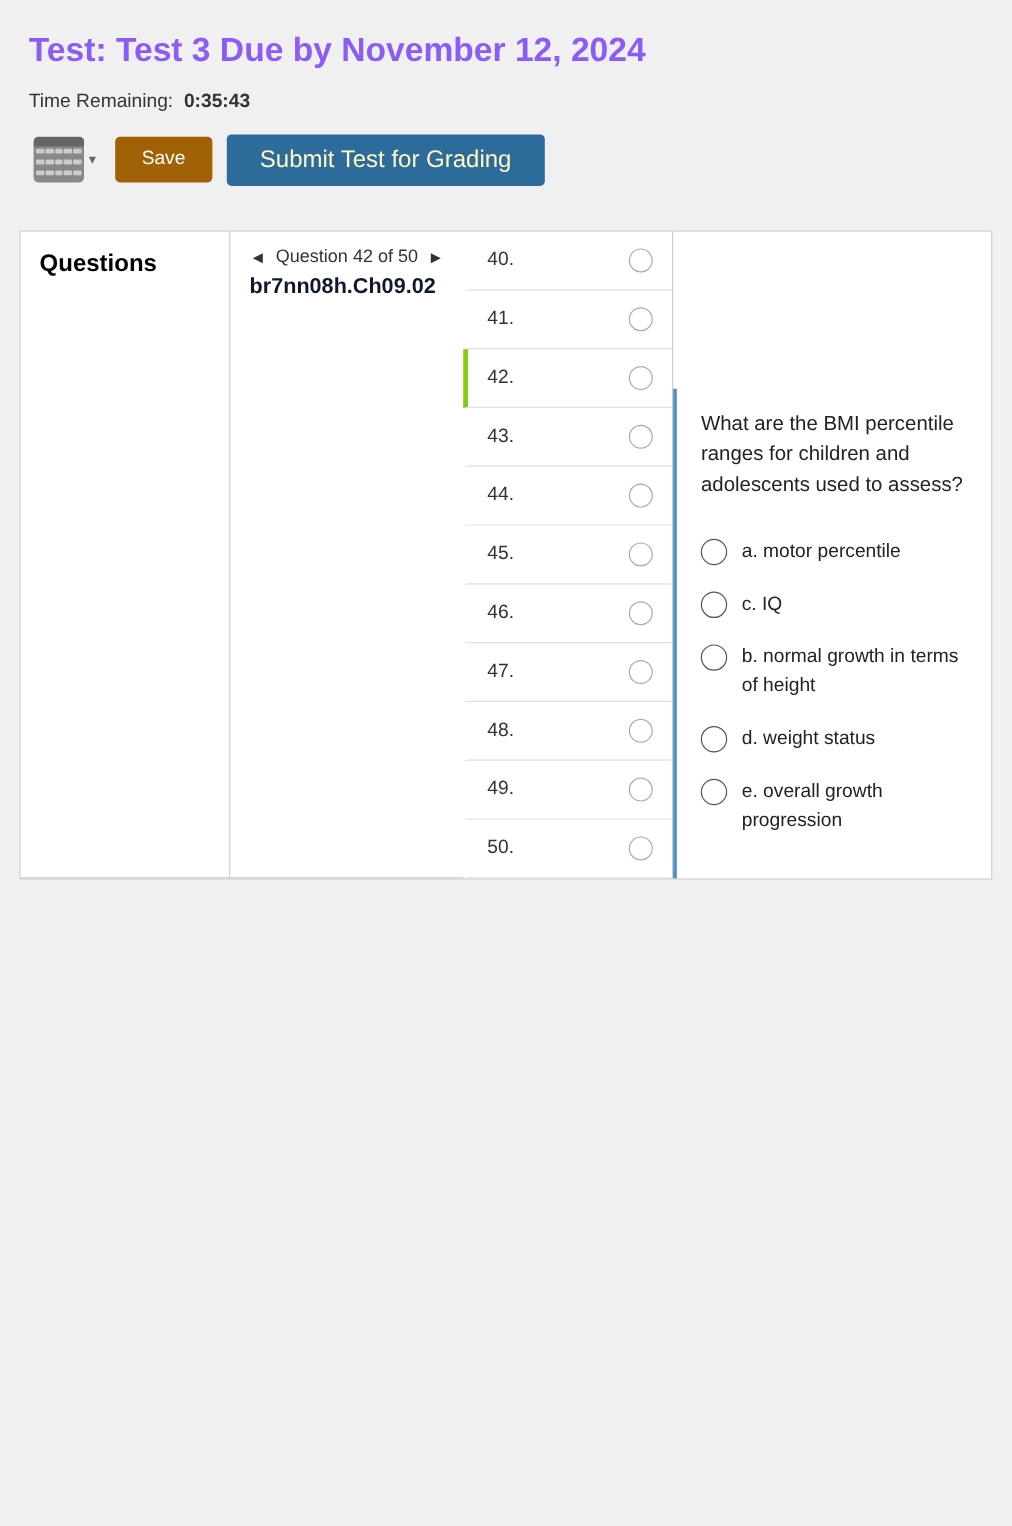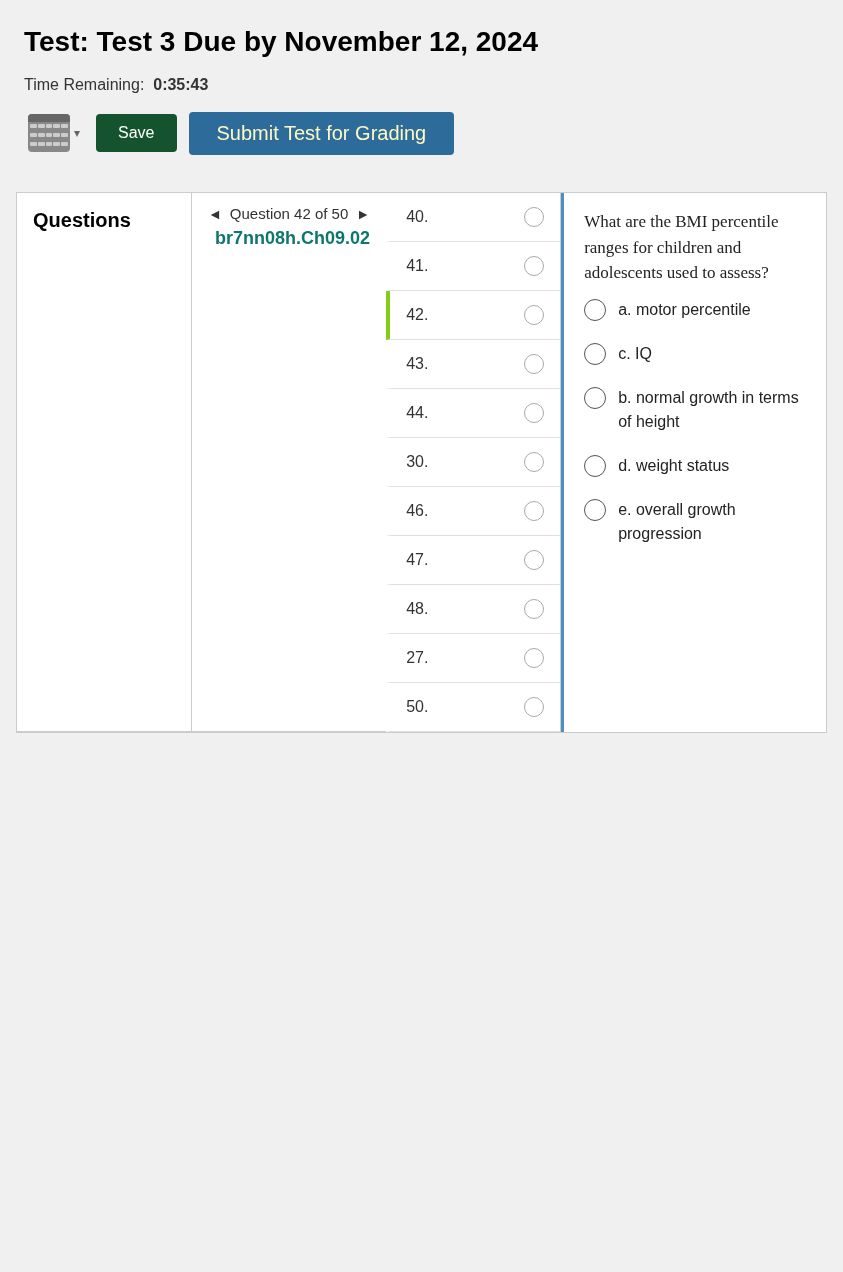--- a/index.html
+++ b/index.html
@@ -10,21 +10,21 @@
       width: 843px;
       min-height: 1272px;
     }
 
     .header-section {
       background: #f0f0f0;
       padding: 24px 24px 16px 24px;
     }
 
     .test-title {
-      color: #000000;
+      color: #8b5cf6;
       font-size: 28px;
       font-weight: bold;
       line-height: 1.3;
       margin-bottom: 16px;
     }
 
     .time-remaining {
       font-size: 16px;
       color: #333;
       margin-bottom: 16px;
@@ -83,21 +83,21 @@
       height: 4px;
       border-radius: 1px;
     }
 
     .dropdown-arrow {
       color: #666;
       font-size: 12px;
     }
 
     .btn-save {
-      background: #14532d;
+      background: #a16207;
       color: white;
       border: none;
       padding: 10px 22px;
       font-size: 16px;
       border-radius: 4px;
       cursor: pointer;
     }
 
     .btn-submit {
       background: #2c6b9a;
@@ -148,27 +148,27 @@
 
     .nav-arrow {
       cursor: pointer;
       font-size: 14px;
       color: #333;
     }
 
     .question-code {
       font-size: 18px;
       font-weight: bold;
-      color: #0f766e;
-      text-align: right;
+      color: #0f172a;
     }
 
     .content-body {
       display: flex;
       flex: 1;
+      align-items: flex-end;
     }
 
     .question-list {
       width: 175px;
       min-width: 175px;
       border-right: 1px solid #ccc;
     }
 
     .question-row {
       display: flex;
@@ -201,22 +201,21 @@
     .question-panel {
       flex: 1;
       padding: 16px 20px;
       border-left: 3px solid #4a90c4;
     }
 
     .question-text {
       font-size: 17px;
       color: #222;
       line-height: 1.5;
-      margin-bottom: 12px;
-      font-family: Liberation Serif, serif;
+      margin-bottom: 32px;
     }
 
     .answer-option {
       display: flex;
       align-items: flex-start;
       gap: 12px;
       margin-bottom: 20px;
       font-size: 16px;
       color: #222;
       cursor: pointer;
@@ -303,37 +302,37 @@
         </div>
         <div class="question-row">
           <span>43.</span>
           <span class="q-radio"></span>
         </div>
         <div class="question-row">
           <span>44.</span>
           <span class="q-radio"></span>
         </div>
         <div class="question-row">
-          <span>30.</span>
+          <span>45.</span>
           <span class="q-radio"></span>
         </div>
         <div class="question-row">
           <span>46.</span>
           <span class="q-radio"></span>
         </div>
         <div class="question-row">
           <span>47.</span>
           <span class="q-radio"></span>
         </div>
         <div class="question-row">
           <span>48.</span>
           <span class="q-radio"></span>
         </div>
         <div class="question-row">
-          <span>27.</span>
+          <span>49.</span>
           <span class="q-radio"></span>
         </div>
         <div class="question-row">
           <span>50.</span>
           <span class="q-radio"></span>
         </div>
       </div>
 
     <div class="question-panel">
       <div class="question-text">What are the BMI percentile ranges for children and adolescents used to assess?</div>

